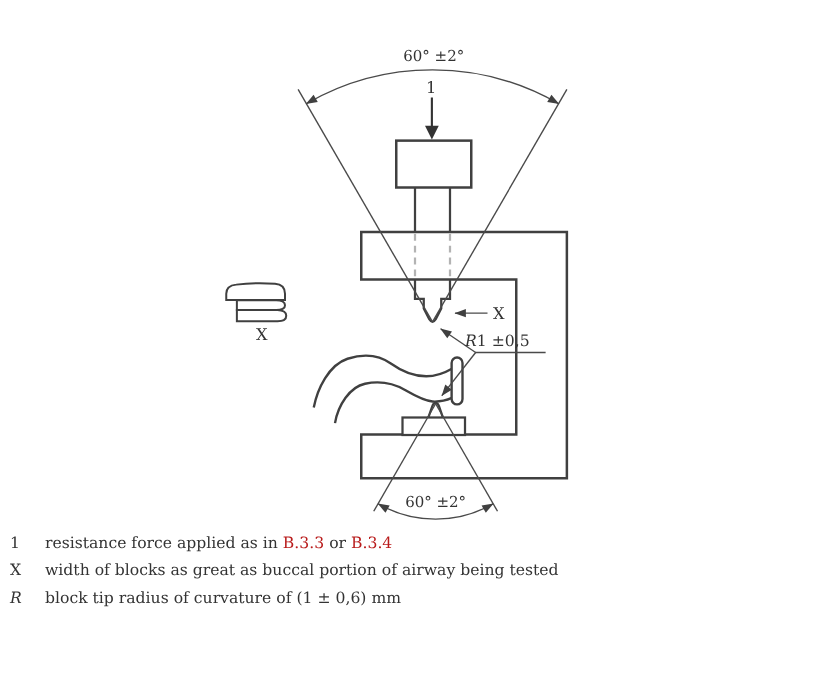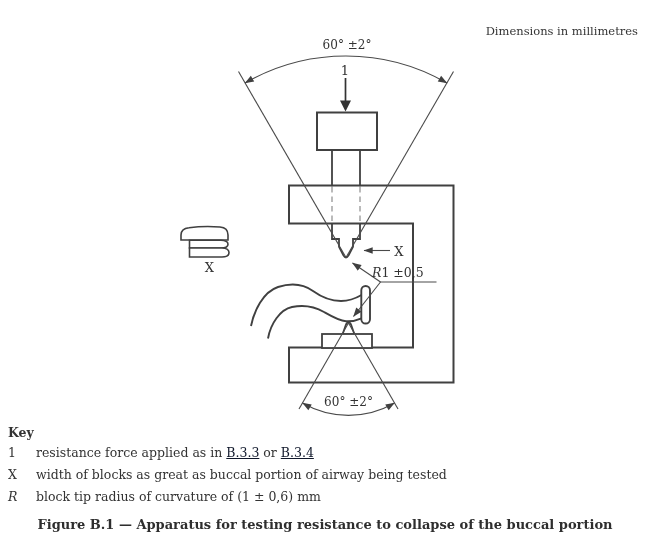--- a/index.html
+++ b/index.html
@@ -7,33 +7,32 @@
     position:relative;width:650px;height:541px;background:#ffffff;
     font-family:"DejaVu Serif", serif;color:#333333;overflow:hidden;
   }
   .dim-note{position:absolute;top:24px;right:12px;font-size:11.5px;color:#333333;}
   .diagram-svg{position:absolute;left:0;top:0;}
   .key{position:absolute;left:8px;top:423px;font-size:12.5px;color:#333333;}
   .key-heading{font-weight:bold;line-height:19px;}
   .key-row{display:flex;line-height:22px;}
   .key-term{flex:0 0 28px;width:28px;}
   .italic{font-style:italic;}
-  .xref{color:#0f172a;text-decoration:underline;cursor:pointer;text-align:center;}
+  .xref{color:#b91c1c;cursor:pointer;text-align:center;}
   .caption{
     position:absolute;left:0;top:517px;width:650px;text-align:center;
     font-weight:bold;font-size:13px;color:#2e2e2e;
   }
   svg text{font-family:"DejaVu Serif", serif;fill:#333333;}
 </style>
 </head>
 <body>
 
 <div class="page">
 
-  <div class="dim-note">Dimensions in millimetres</div>
 
   <svg class="diagram-svg" width="650" height="541" viewBox="0 0 650 541">
     <defs>
       <marker id="arr" viewBox="0 0 10 8" refX="9.2" refY="4" markerWidth="9" markerHeight="7.2" orient="auto-start-reverse" markerUnits="strokeWidth">
         <path d="M0.4,0.6 L9.6,4 L0.4,7.4 Z" fill="#404040" stroke="none"></path>
       </marker>
     </defs>
 
     <path d="M289,185.5 H453.5 V382.5 H289 V347.5 H413 V223.5 H289 Z" fill="#ffffff" stroke="#404040" stroke-width="2" stroke-linejoin="miter"></path>
 
@@ -93,30 +92,28 @@
 
     <text x="347" y="49" font-size="12" text-anchor="middle">60° ±2°</text>
     <text x="345" y="74.5" font-size="13" text-anchor="middle">1</text>
     <text x="399" y="255.5" font-size="13" text-anchor="middle">X</text>
     <text x="372" y="276.5" font-size="12.5" text-anchor="start"><tspan font-style="italic">R</tspan><tspan>1 ±0,5</tspan></text>
     <text x="209.5" y="272" font-size="13" text-anchor="middle">X</text>
     <text x="348.5" y="405.5" font-size="12" text-anchor="middle">60° ±2°</text>
   </svg>
 
   <div class="key">
-    <div class="key-heading">Key</div>
     <div class="key-row">
       <span class="key-term">1</span>
       <span><span>resistance force applied as in </span><a class="xref">B.3.3</a><span> or </span><a class="xref">B.3.4</a></span>
     </div>
     <div class="key-row">
       <span class="key-term">X</span>
       <span>width of blocks as great as buccal portion of airway being tested</span>
     </div>
     <div class="key-row">
       <span class="key-term italic">R</span>
       <span>block tip radius of curvature of (1 ± 0,6) mm</span>
     </div>
   </div>
 
-  <div class="caption">Figure B.1 — Apparatus for testing resistance to collapse of the buccal portion</div>
 
 </div>
 
 </body></html>

